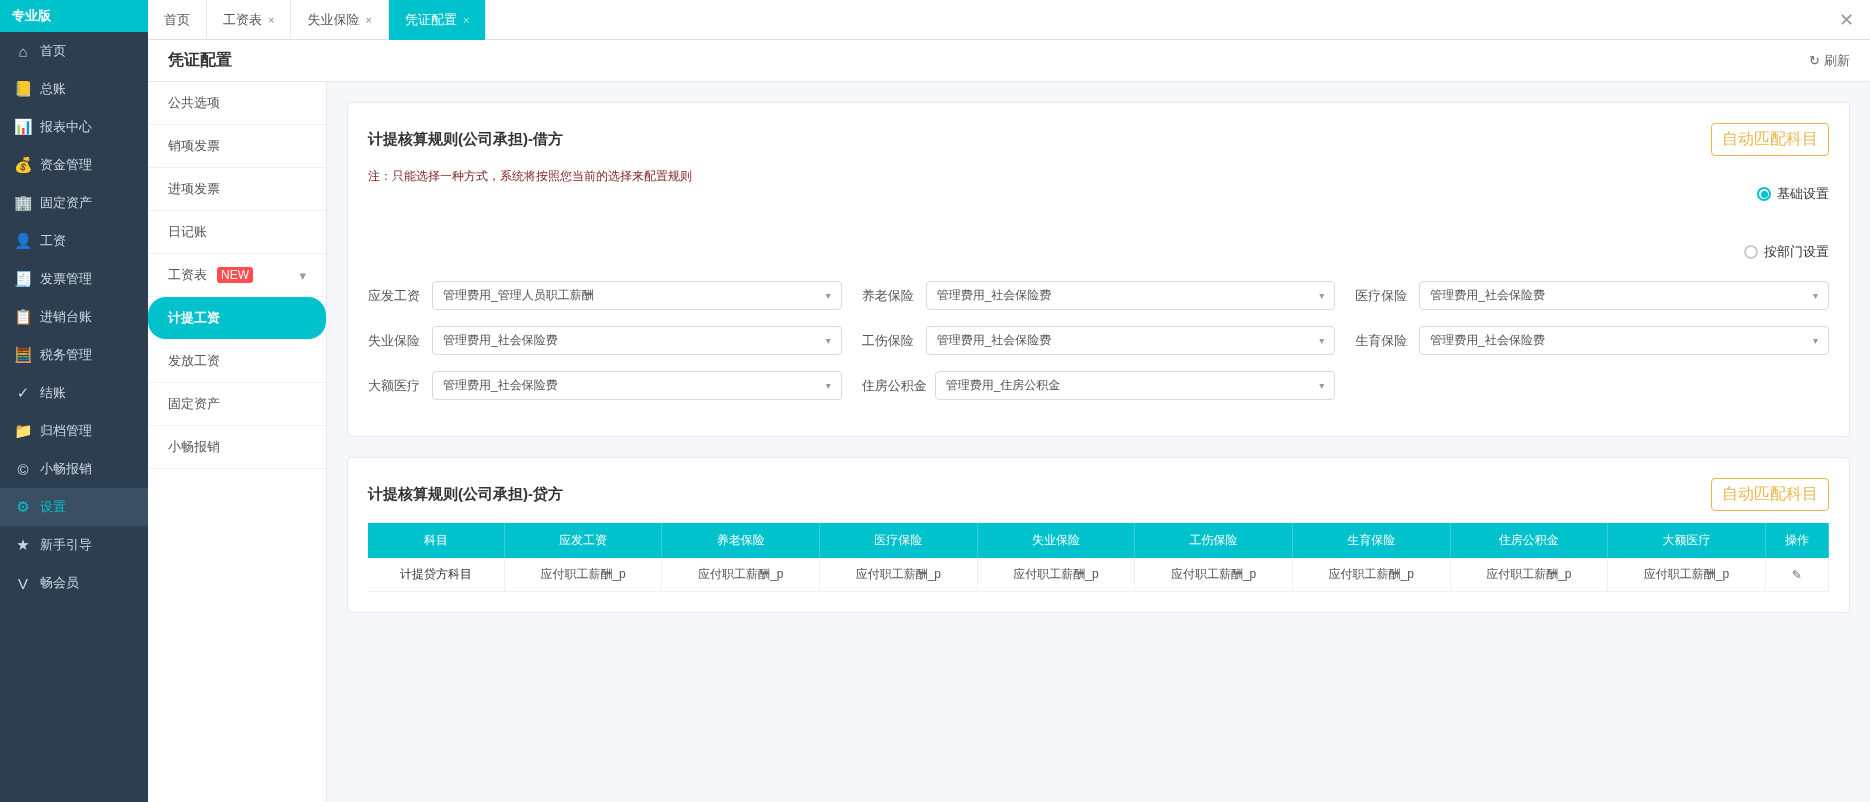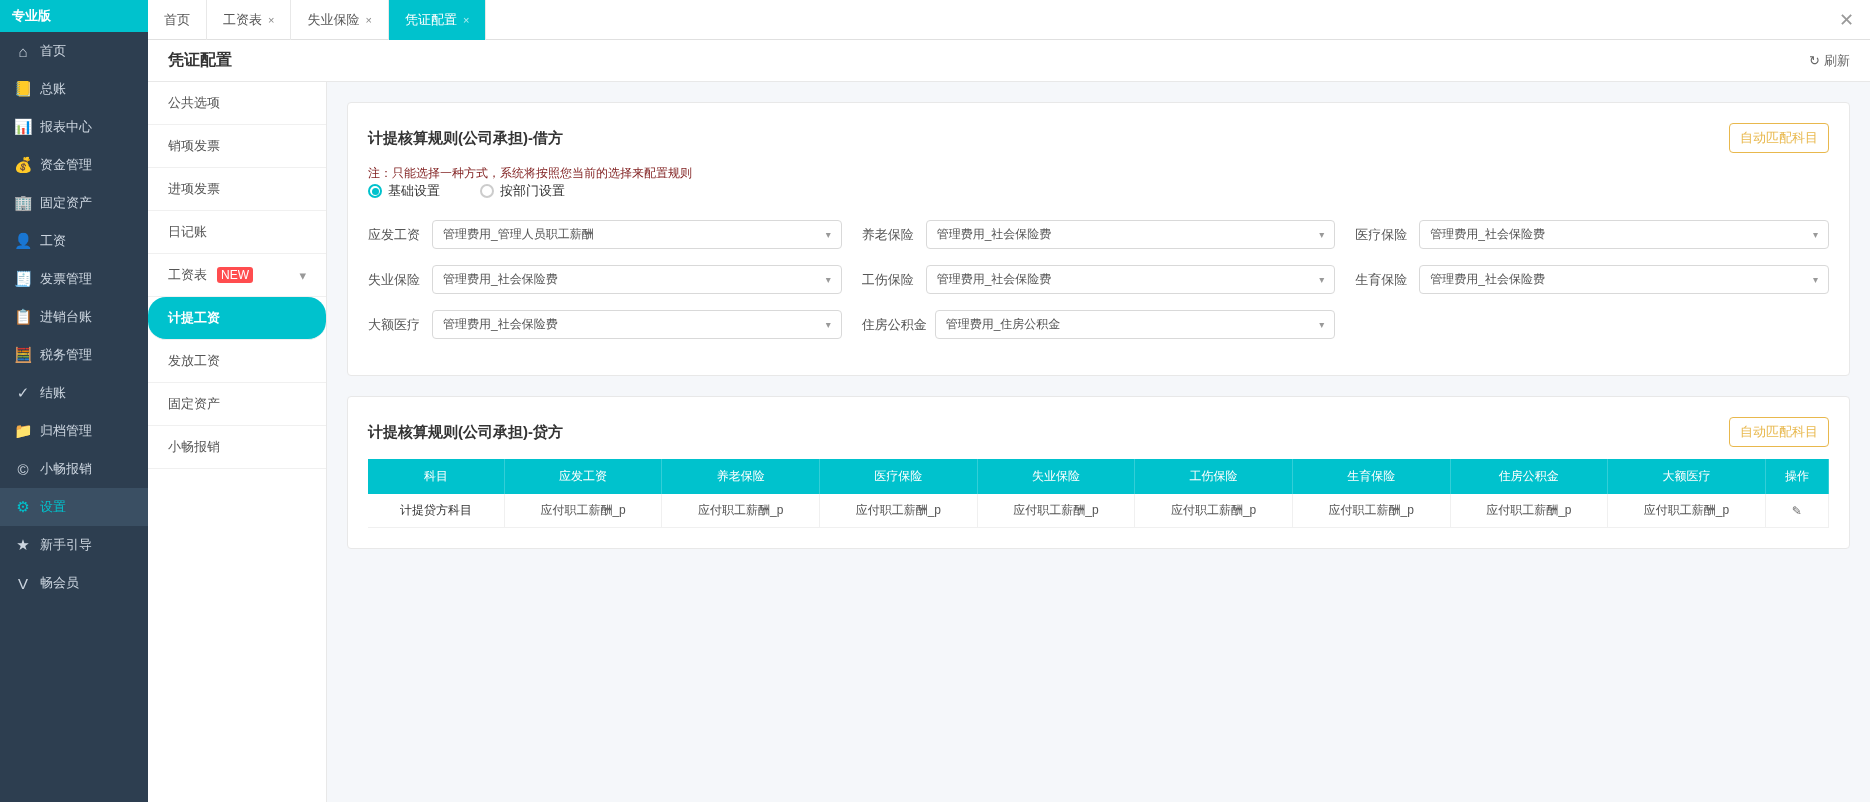--- a/index.html
+++ b/index.html
@@ -174,20 +174,21 @@
       font-size: 12px;
       margin-bottom: 0;
     }
 
     
     .radio-group {
       display: flex;
       gap: 40px;
       margin-bottom: 20px;
       align-items: flex-end;
+      flex-direction: column;
     }
     .radio-item {
       display: flex;
       align-items: center;
       gap: 6px;
       cursor: pointer;
       font-size: 13px;
       color: #333;
     }
     .radio-circle {
@@ -244,21 +245,21 @@
     .select-text { flex: 1; overflow: hidden; text-overflow: ellipsis; white-space: nowrap; }
     .select-arrow { color: #999; font-size: 10px; margin-left: 4px; }
 
     .auto-match-btn {
       border: 1px solid #e8b84d;
       color: #e8b84d;
       background: white;
       padding: 5px 10px;
       border-radius: 4px;
       cursor: pointer;
-      font-size: 13px;
+      font-size: 16px;
       white-space: nowrap;
     }
 
     
     .data-table {
       width: 100%;
       border-collapse: collapse;
       font-size: 12px;
     }
     .data-table th {

